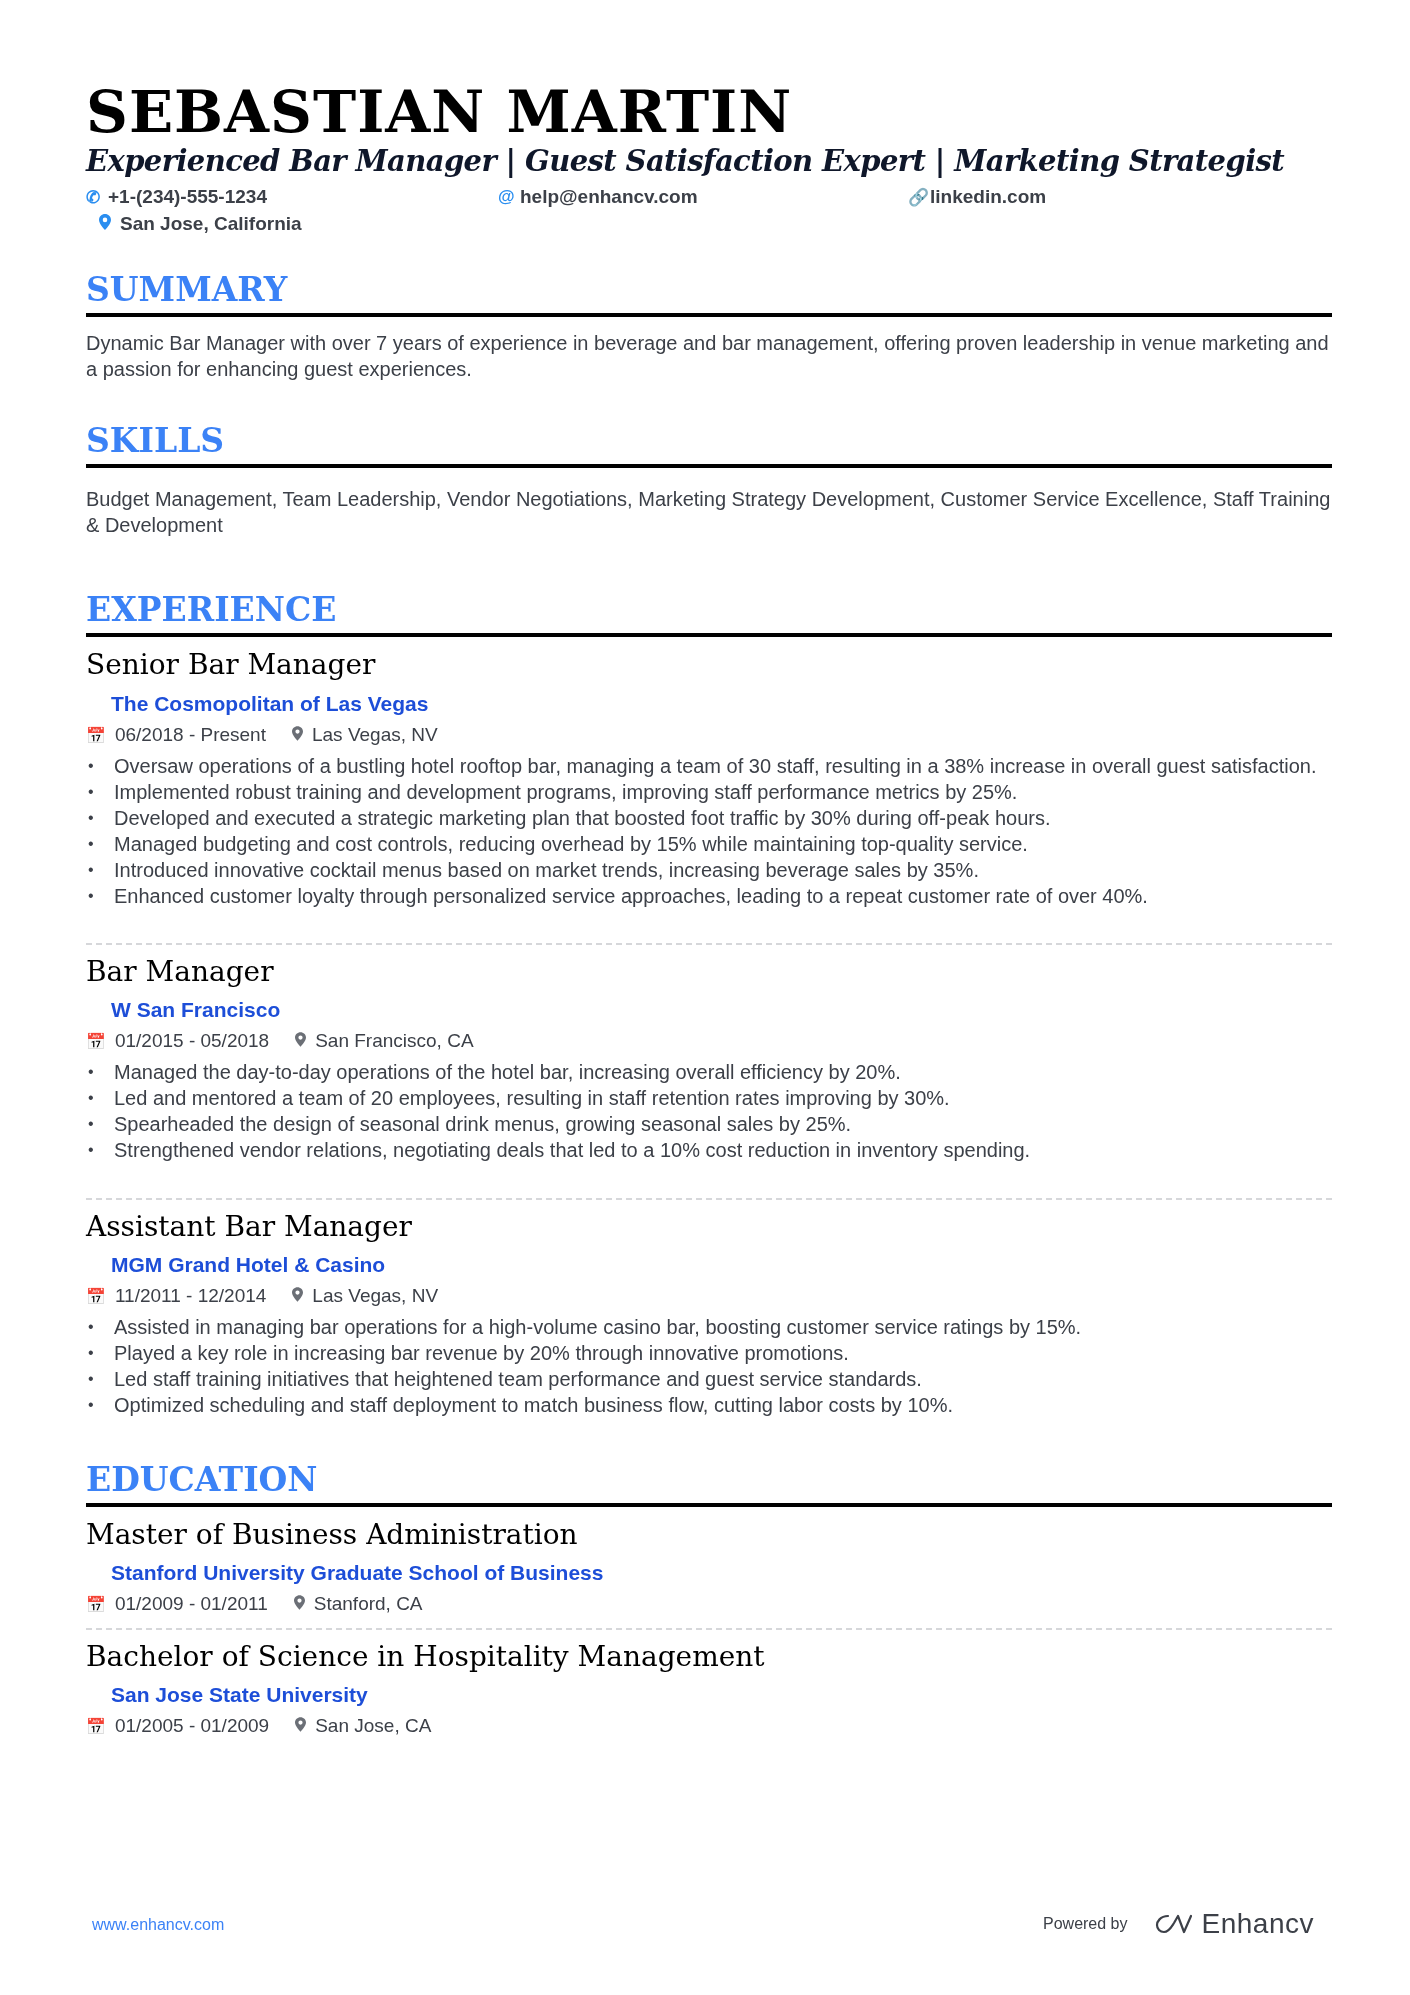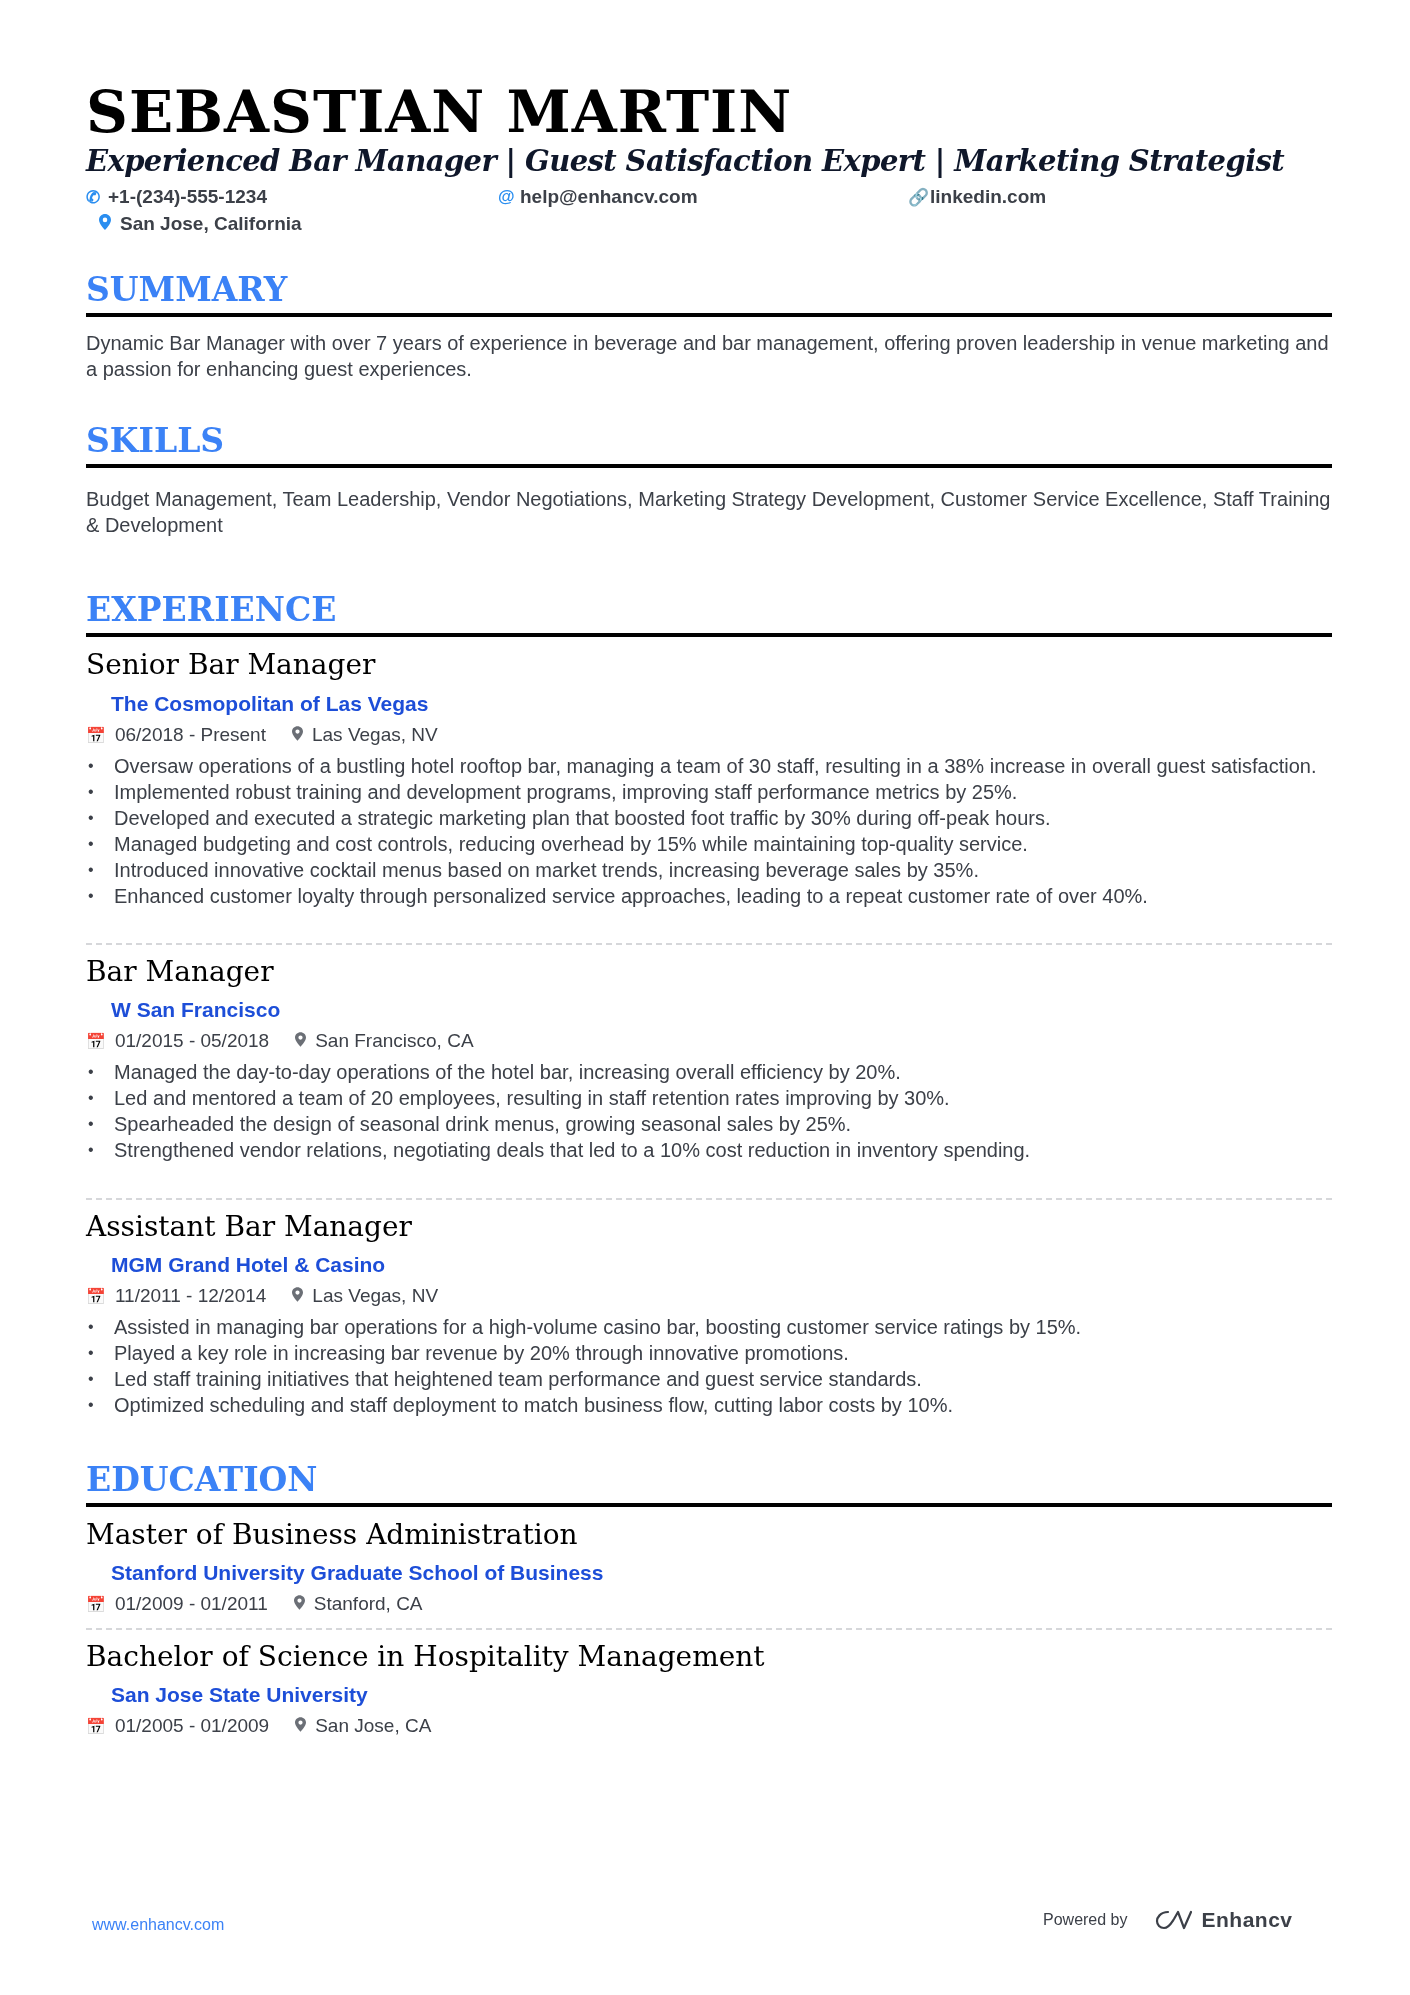--- a/index.html
+++ b/index.html
@@ -17,21 +17,21 @@
   .meta{position:absolute;left:0;font-size:19px;color:#3c4048;white-space:nowrap;display:flex;align-items:center;}
   .meta .ic{color:#6b6f76;margin-right:9px;font-size:16px;}
   .meta .gap{width:26px;}
   .bullets{position:absolute;left:0;width:1246px;margin:0;padding:0;list-style:none;}
   .bullets li{position:relative;padding-left:28px;font-size:20px;line-height:26px;color:#3c4048;}
   .bullets li::before{content:"•";position:absolute;left:2px;top:0;font-size:16px;color:#3c4048;}
   .dash{position:absolute;left:0;width:1246px;height:0;border-top:2px dashed #d6d7da;}
   .footer-left{position:absolute;left:92px;top:1916px;font-size:16px;color:#3b82f6;}
   .footer-right{position:absolute;left:1043px;top:1908px;display:flex;align-items:center;font-size:16px;color:#3c4048;}
   .footer-right .logo{margin-left:26px;display:flex;align-items:center;}
-  .footer-right .brand{font-size:21px;margin-left:8px;color:#3c4048;letter-spacing:0.5px;font-weight:bold;}
+  .footer-right .brand{font-size:28px;margin-left:8px;color:#3c4048;letter-spacing:0.5px;}
 </style>
 </head>
 <body>
 
 <div class="page">
 
   <div class="name">SEBASTIAN MARTIN</div>
   <div class="tagline">Experienced Bar Manager | Guest Satisfaction Expert | Marketing Strategist</div>
 
   <div class="contact" style="top:186px;left:0;">

